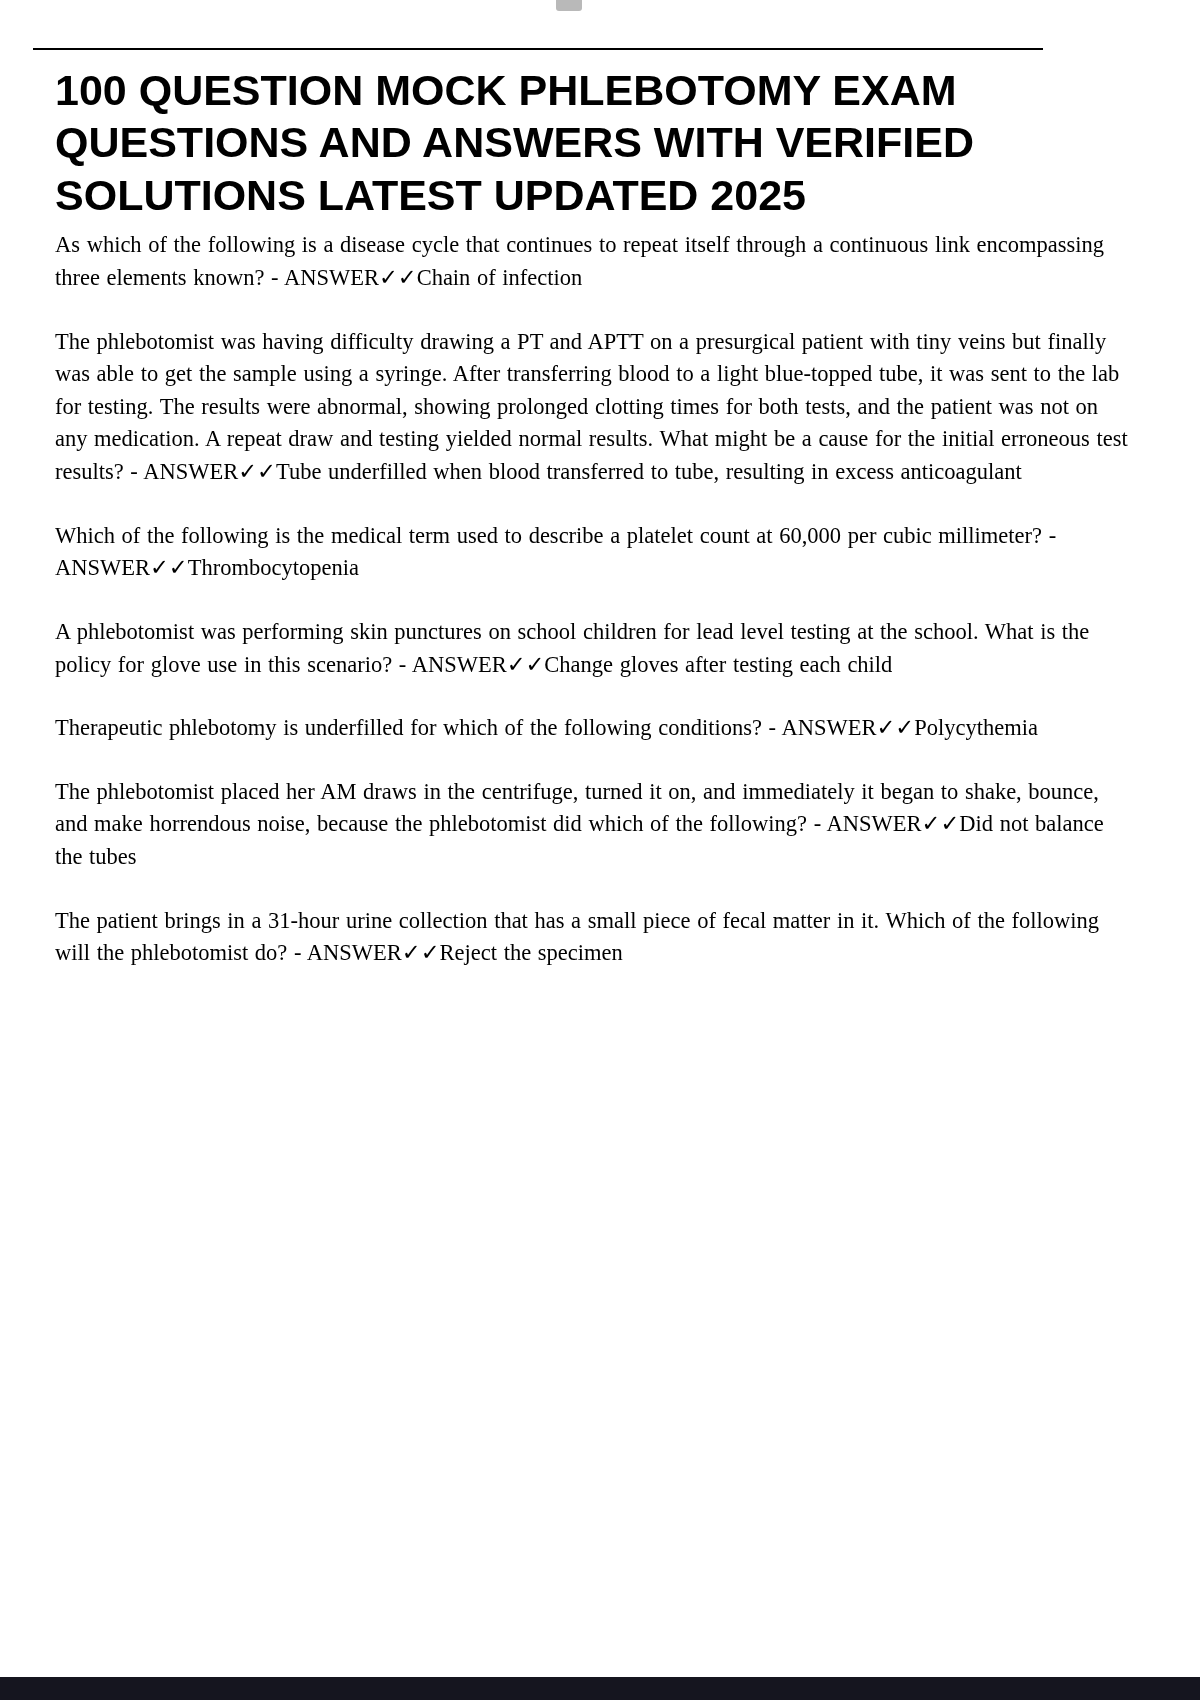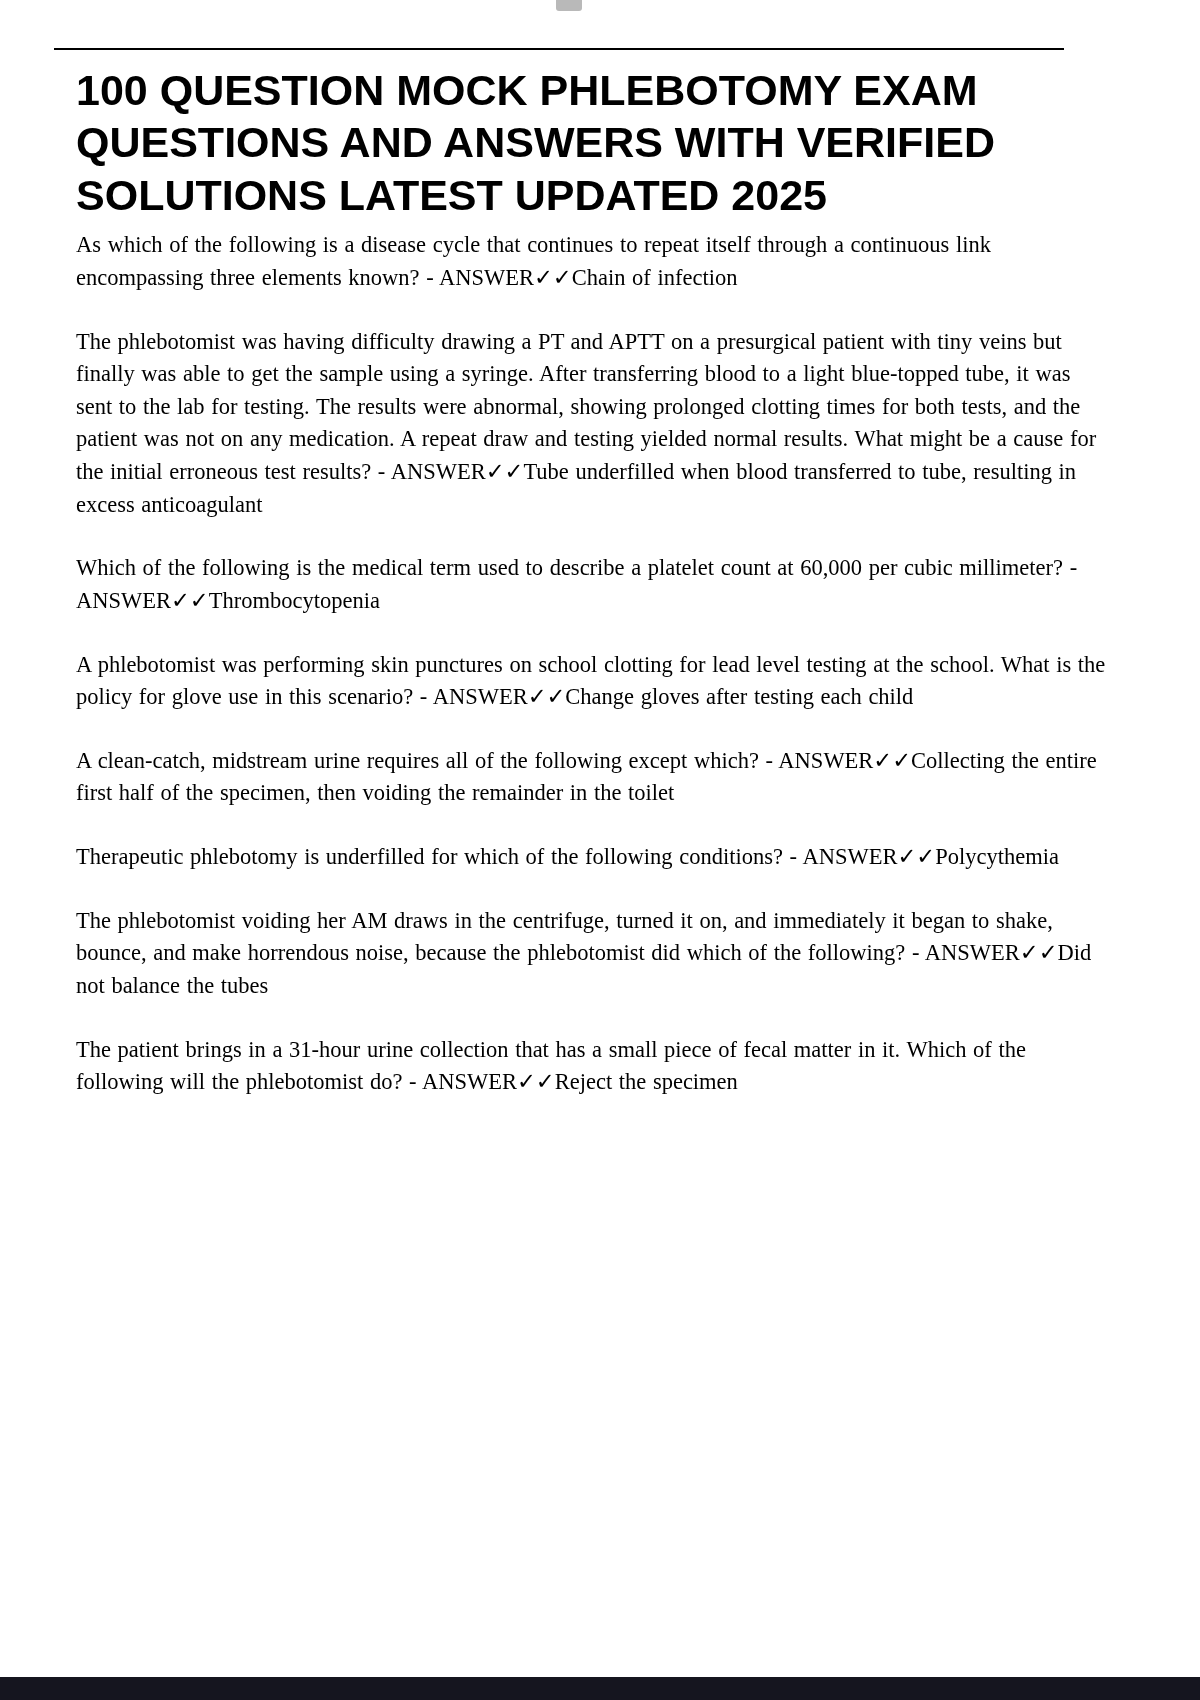--- a/index.html
+++ b/index.html
@@ -23,21 +23,21 @@
   .top-tab {
     position: absolute;
     top: 0;
     left: 556px;
     width: 26px;
     height: 11px;
     background: #b9b9b9;
     border-radius: 0 0 3px 3px;
   }
   .content {
-    padding: 0 76px;
+    padding: 0 55px;
   }
   .title-rule {
     border: none;
     border-top: 2px solid #000000;
     margin: 48px 0 0 -22px;
     width: 1010px;
   }
   .doc-title {
     font-family: "Liberation Sans", sans-serif;
     font-weight: bold;
@@ -73,24 +73,23 @@
   <div class="content">
 
     <hr class="title-rule">
 
     <h1 class="doc-title">100 QUESTION MOCK PHLEBOTOMY EXAM QUESTIONS AND ANSWERS WITH VERIFIED SOLUTIONS LATEST UPDATED 2025</h1>
 
     <div class="doc-body">
       <p>As which of the following is a disease cycle that continues to repeat itself through a continuous link encompassing three elements known? - ANSWER✓✓Chain of infection</p>
       <p>The phlebotomist was having difficulty drawing a PT and APTT on a presurgical patient with tiny veins but finally was able to get the sample using a syringe. After transferring blood to a light blue-topped tube, it was sent to the lab for testing. The results were abnormal, showing prolonged clotting times for both tests, and the patient was not on any medication. A repeat draw and testing yielded normal results. What might be a cause for the initial erroneous test results? - ANSWER✓✓Tube underfilled when blood transferred to tube, resulting in excess anticoagulant</p>
       <p>Which of the following is the medical term used to describe a platelet count at 60,000 per cubic millimeter? - ANSWER✓✓Thrombocytopenia</p>
-      <p>A phlebotomist was performing skin punctures on school clotting for lead level testing at the school. What is the policy for glove use in this scenario? - ANSWER✓✓Change gloves after testing each child</p>
-      <p>A clean-catch, midstream urine requires all of the following except which? - ANSWER✓✓Collecting the entire first half of the specimen, then voiding the remainder in the toilet</p>
+      <p>A phlebotomist was performing skin punctures on school children for lead level testing at the school. What is the policy for glove use in this scenario? - ANSWER✓✓Change gloves after testing each child</p>
       <p>Therapeutic phlebotomy is underfilled for which of the following conditions? - ANSWER✓✓Polycythemia</p>
-      <p>The phlebotomist voiding her AM draws in the centrifuge, turned it on, and immediately it began to shake, bounce, and make horrendous noise, because the phlebotomist did which of the following? - ANSWER✓✓Did not balance the tubes</p>
+      <p>The phlebotomist placed her AM draws in the centrifuge, turned it on, and immediately it began to shake, bounce, and make horrendous noise, because the phlebotomist did which of the following? - ANSWER✓✓Did not balance the tubes</p>
       <p>The patient brings in a 31-hour urine collection that has a small piece of fecal matter in it. Which of the following will the phlebotomist do? - ANSWER✓✓Reject the specimen</p>
     </div>
 
   </div>
 
   <div class="footer-bar"></div>
 
 </div>
 
 </body></html>

